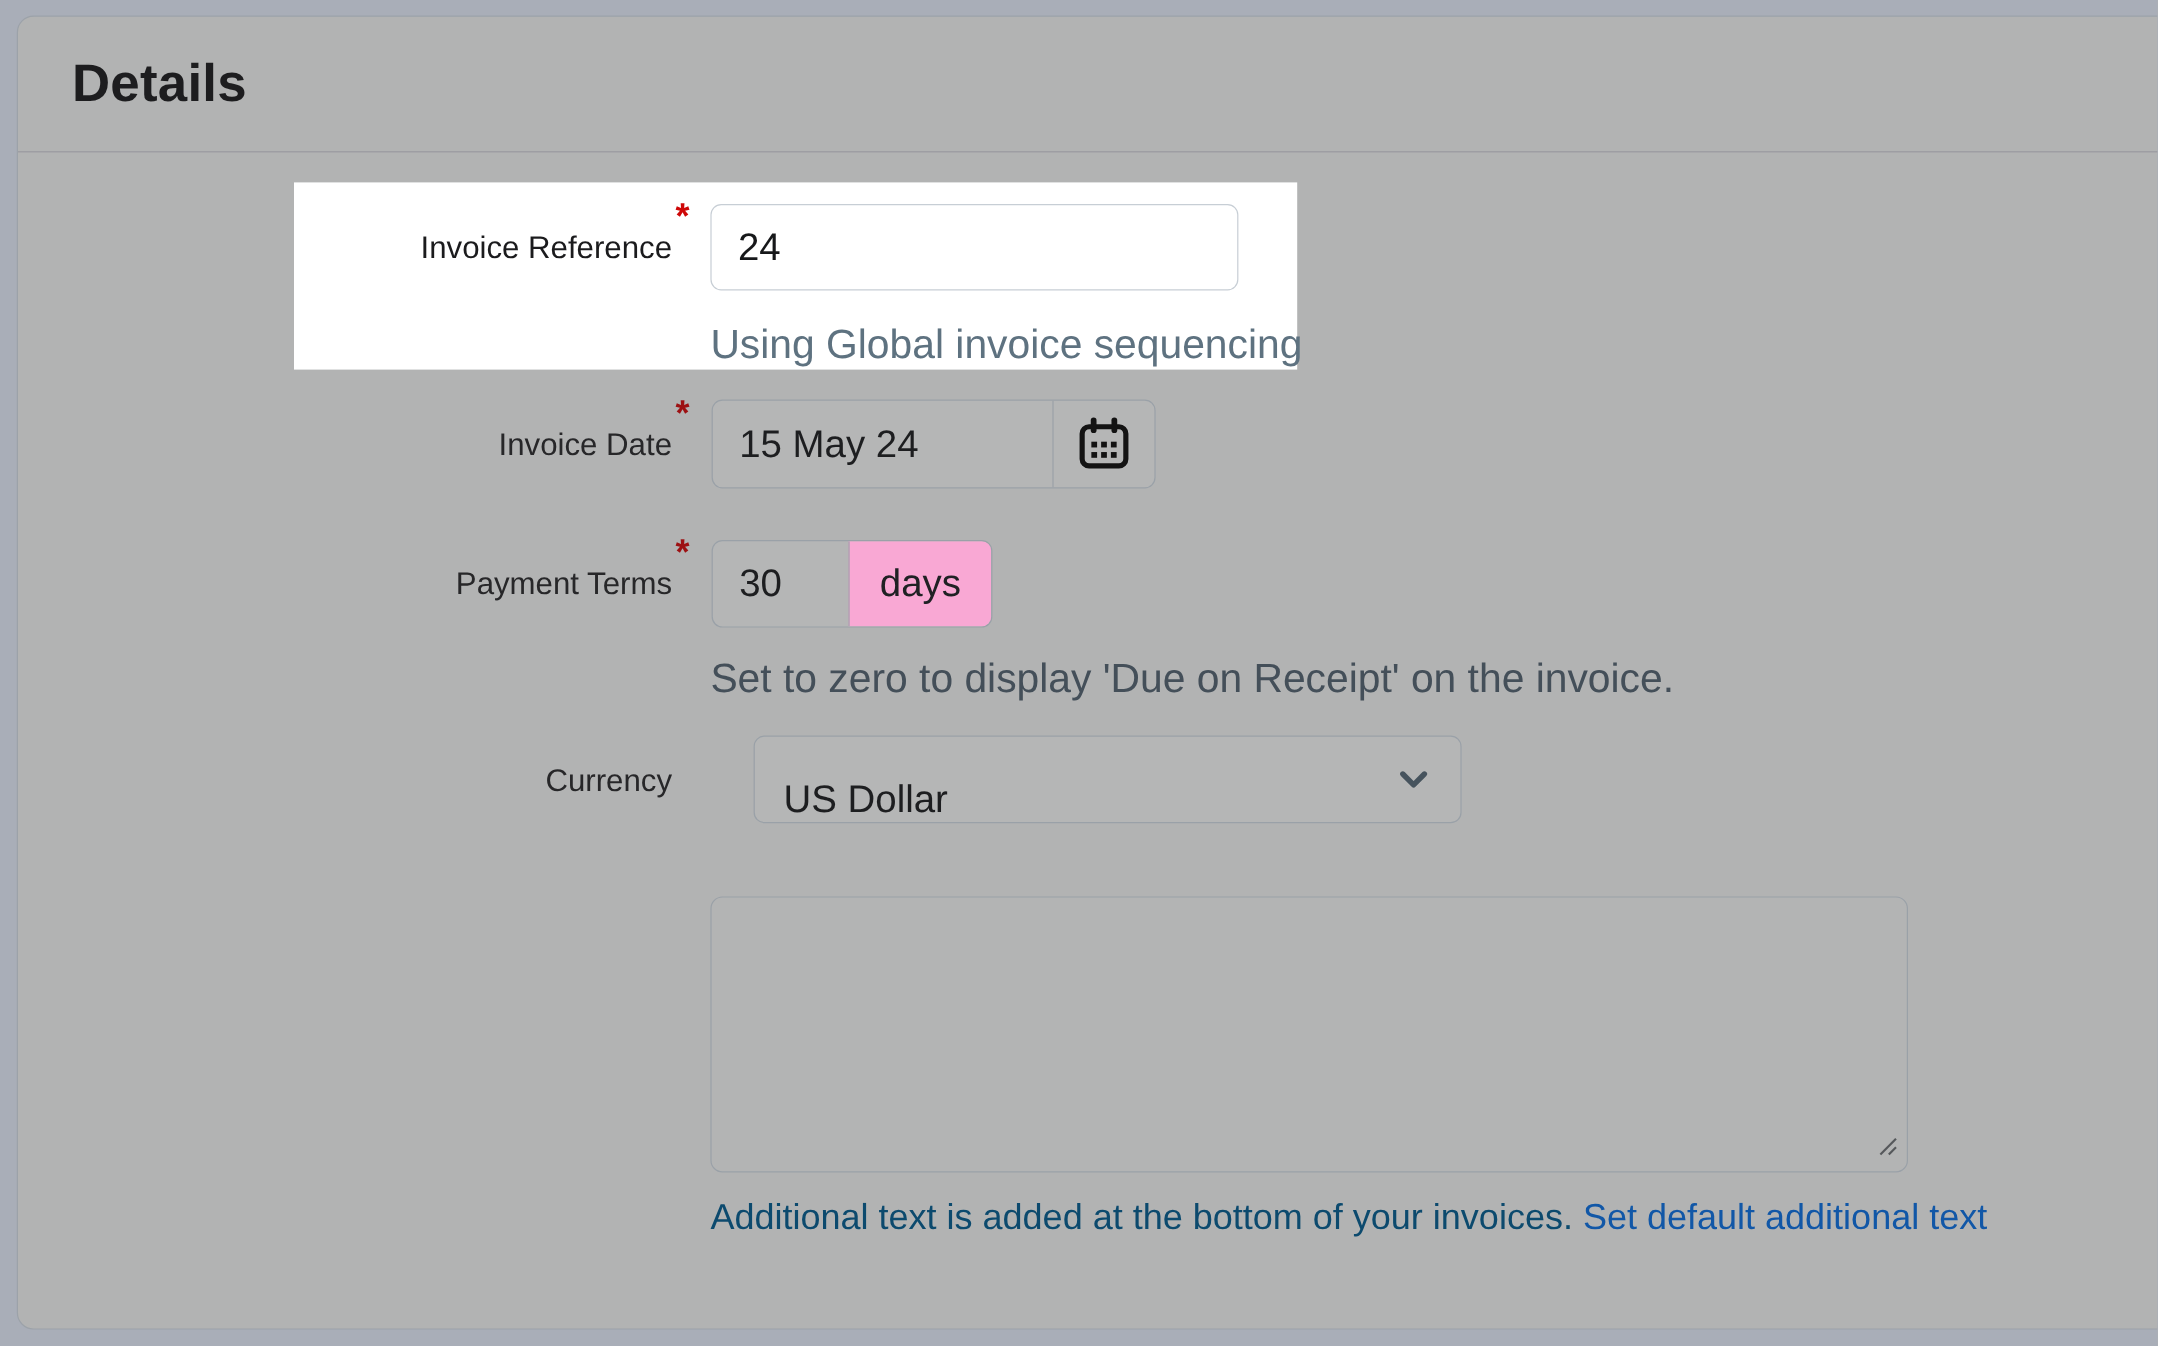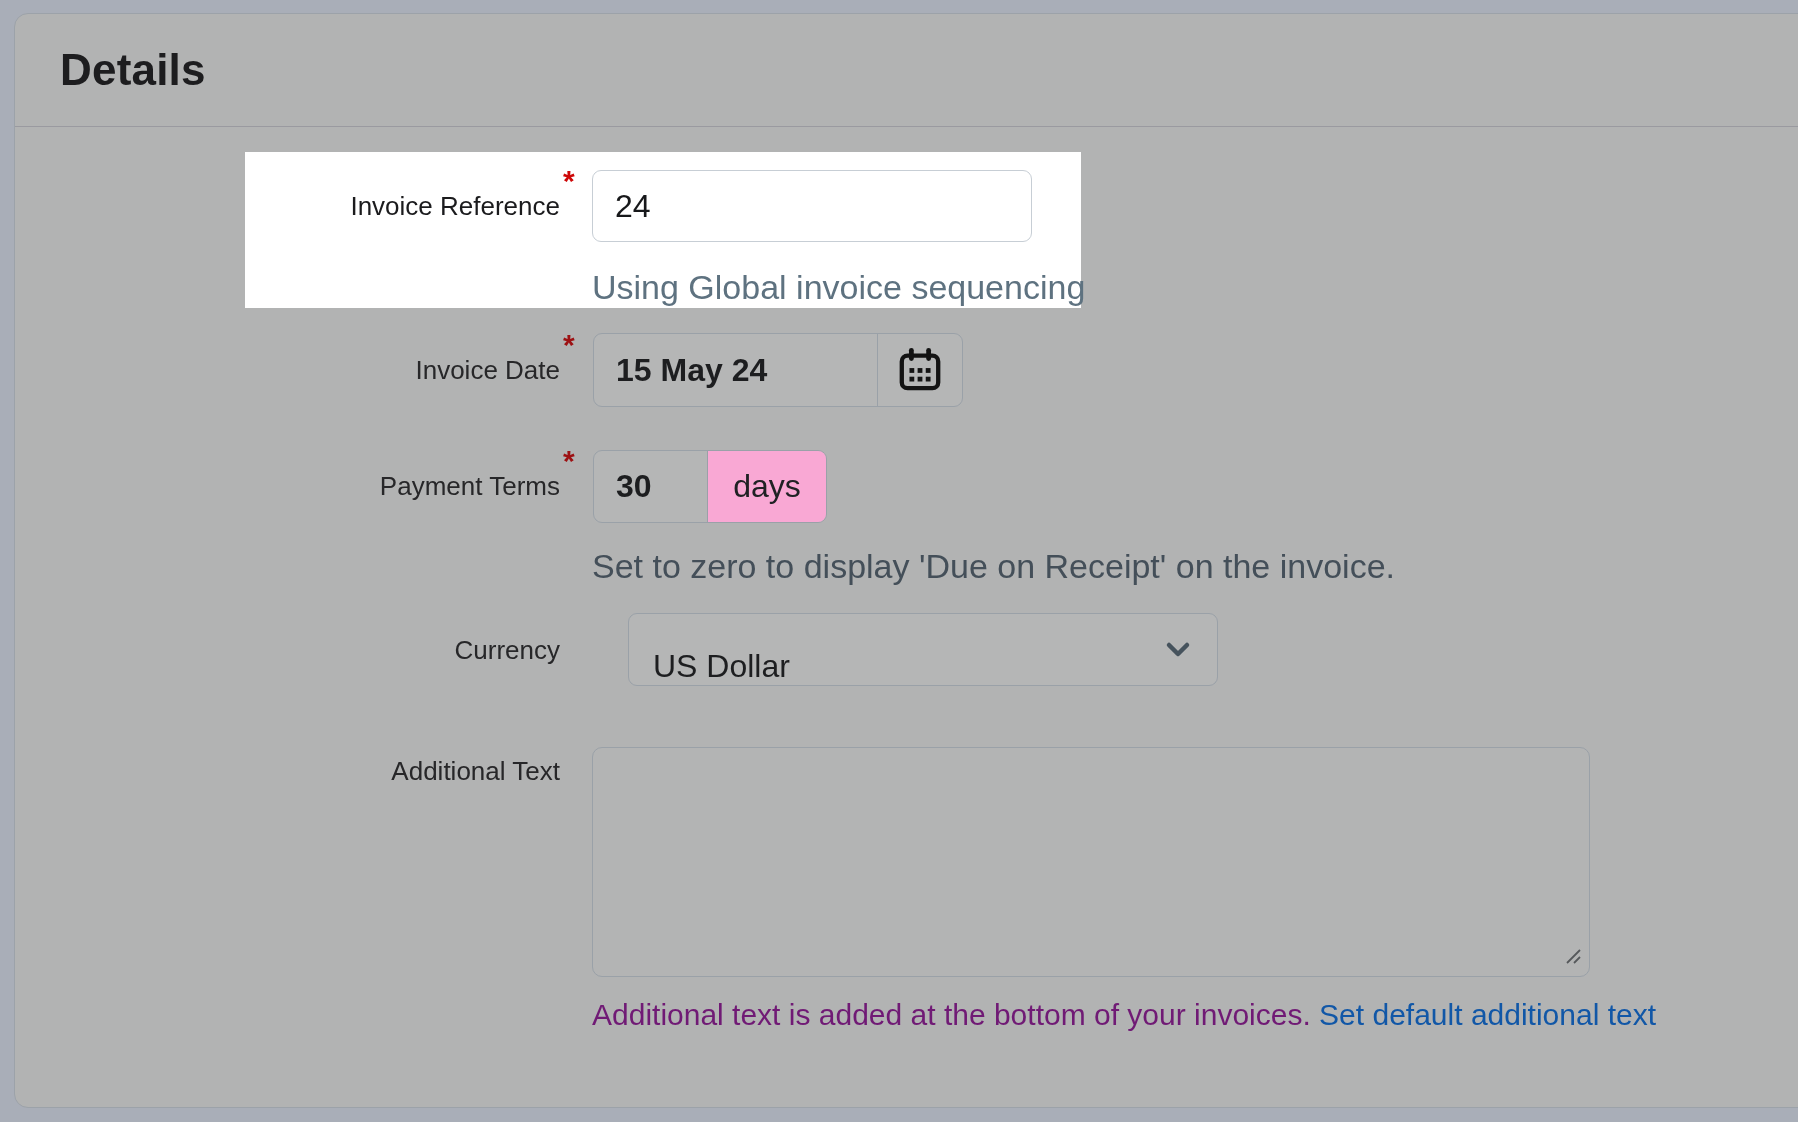--- a/index.html
+++ b/index.html
@@ -87,21 +87,20 @@
     align-items:stretch;
     z-index:2;
     overflow:hidden;
   }
   .group .val {
     border:none; outline:none; background:transparent;
     font-family:"Liberation Sans", sans-serif;
     font-size:32px; color:#1d1e20;
     padding-left:22px;
     width:100%;
-    font-weight:bold;
   }
   .date-group { left:593px; top:333px; width:370px; height:74px; }
   .date-group .text-part { flex:1 1 auto; display:flex; align-items:center; }
   .date-group .icon-part {
     flex:0 0 85px;
     border-left:1.5px solid #9aa1a8;
     display:flex; align-items:center; justify-content:center;
     cursor:pointer;
   }
   .terms-group { left:593px; top:450px; width:234px; height:73px; }
@@ -150,21 +149,21 @@
     position:absolute; right:7px; bottom:7px;
     pointer-events:none;
   }
   .bottom-helper {
     position:absolute;
     left:592px; top:995px;
     font-size:30px; line-height:40px;
     white-space:nowrap;
     z-index:2;
   }
-  .bottom-helper .plain { color:#701a75; }
+  .bottom-helper .plain { color:#0c4a6e; }
   .bottom-helper a {
     color:#1157a7; text-decoration:none; cursor:pointer;
   }
 </style>
 </head>
 <body>
 
 <div id="stage">
 
   <div class="card">
@@ -216,21 +215,20 @@
   <div class="field-label" style="top:630px;">Currency</div>
   <div class="select" role="combobox">
     <span>US Dollar</span>
     <span class="chev">
       <svg width="26" height="18" viewBox="0 0 26 18" fill="none">
         <path d="M4 4 L13 13 L22 4" stroke="#46535d" stroke-width="4.5" stroke-linecap="round" stroke-linejoin="round"></path>
       </svg>
     </span>
   </div>
 
-  <div class="field-label" style="top:751px;">Additional Text</div>
   <div class="textarea-wrap">
     <textarea style=""></textarea>
     <span class="resize-handle">
       <svg width="20" height="20" viewBox="0 0 20 20" fill="none">
         <line x1="4" y1="17" x2="17" y2="4" stroke="#55585b" stroke-width="1.8"></line>
         <line x1="11" y1="17" x2="17" y2="11" stroke="#55585b" stroke-width="1.8"></line>
       </svg>
     </span>
   </div>
   <div class="bottom-helper">

